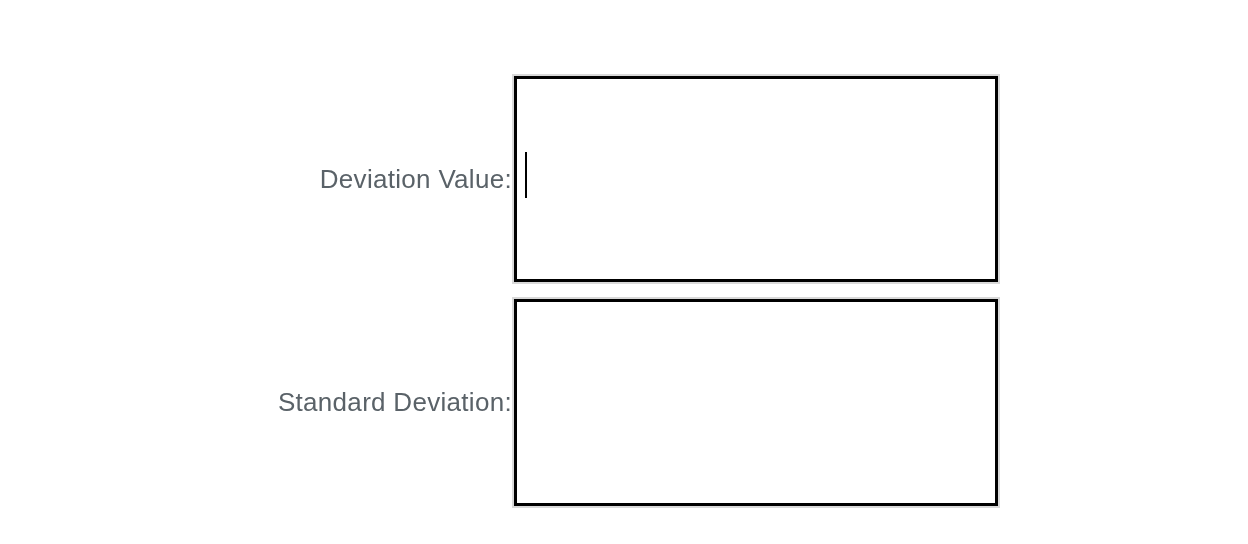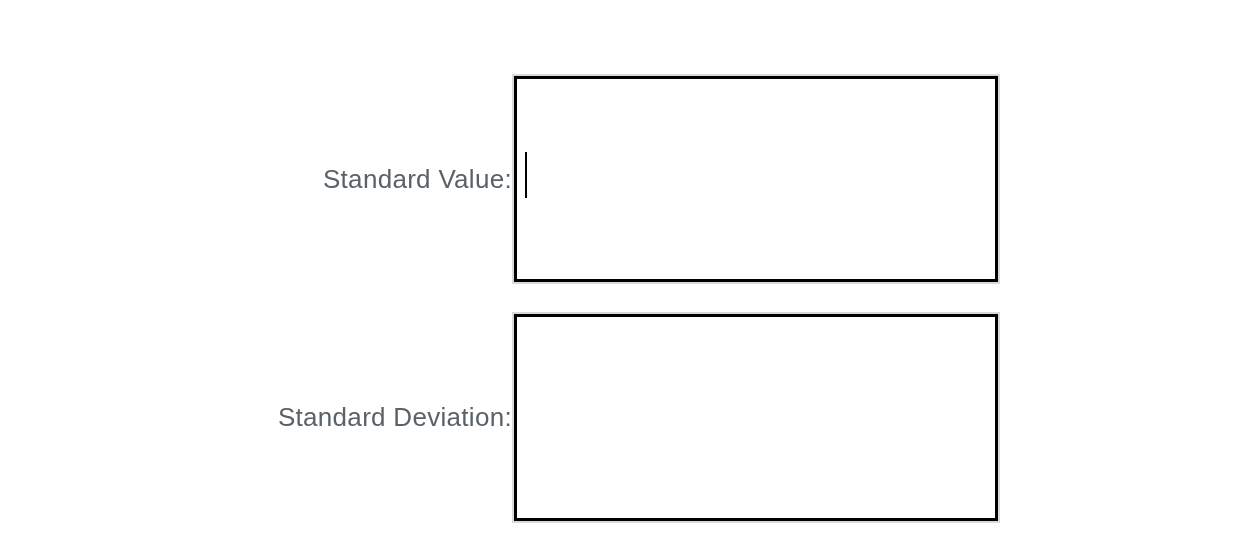--- a/index.html
+++ b/index.html
@@ -6,21 +6,21 @@
   html, body {
     width: 1248px; height: 544px;
     background: #ffffff;
     font-family: "Liberation Sans", sans-serif;
     overflow: hidden;
   }
   .page { position: relative; width: 1248px; height: 544px; background: #ffffff; }
 
   .form-row { position: absolute; left: 0; width: 1248px; }
   .form-row.row-1 { top: 76px;  height: 206px; }
-  .form-row.row-2 { top: 314px; height: 207px; }
+  .form-row.row-2 { top: 299px; height: 207px; }
 
   .field-label {
     position: absolute; left: 0; top: 0;
     width: 513px; height: 100%;
     display: flex; align-items: center; justify-content: flex-end;
     padding-right: 1px;
     font-size: 26px; letter-spacing: 0.3px;
     color: #5a6268;
     white-space: nowrap;
     user-select: none;
@@ -45,21 +45,21 @@
     background: #000000;
     pointer-events: none;
   }
 </style>
 </head>
 <body>
 
 <div class="page">
 
   <div class="form-row row-1">
-    <div class="field-label">Standard Value:</div>
+    <div class="field-label">Deviation Value:</div>
     <input class="field-input" type="text" value="" style="">
     <div class="text-caret"></div>
   </div>
 
   <div class="form-row row-2">
     <div class="field-label">Standard Deviation:</div>
     <input class="field-input" type="text" value="" style="">
   </div>
 
 </div>

